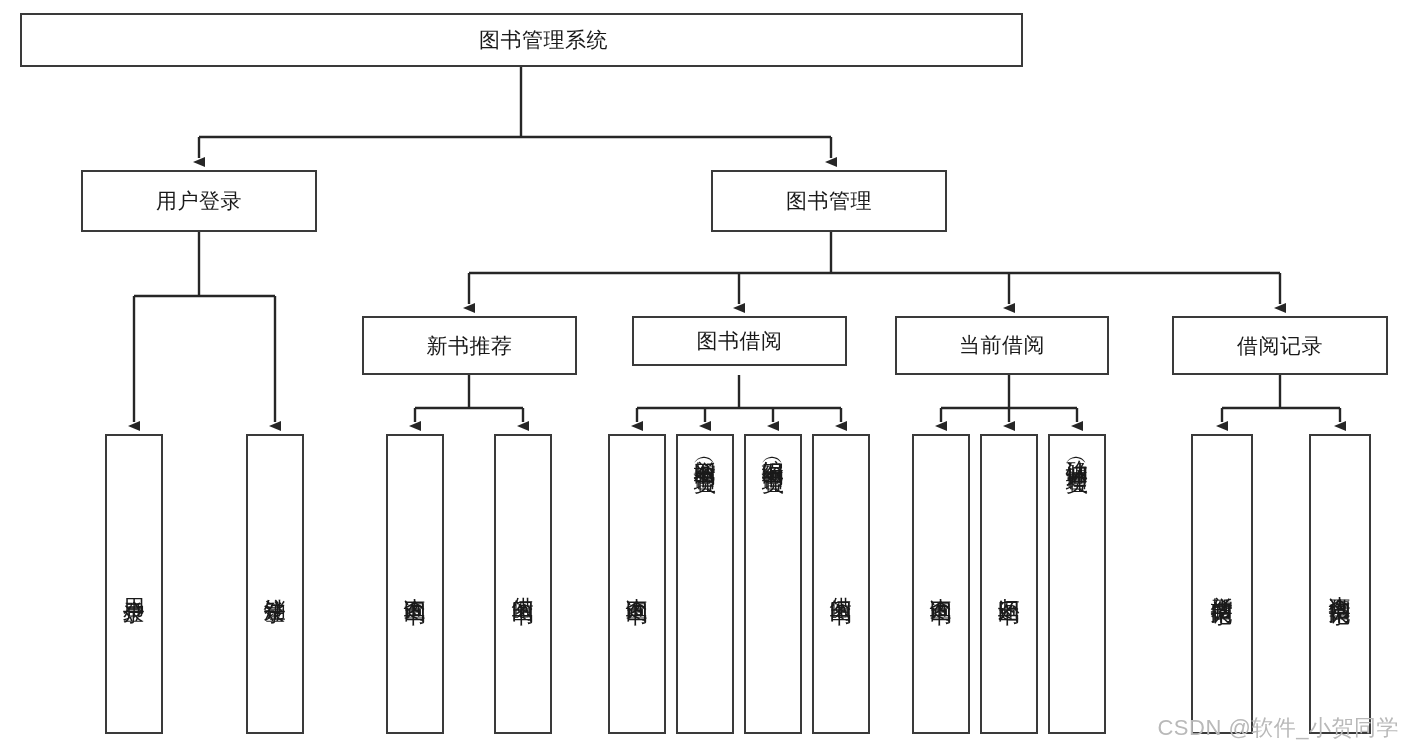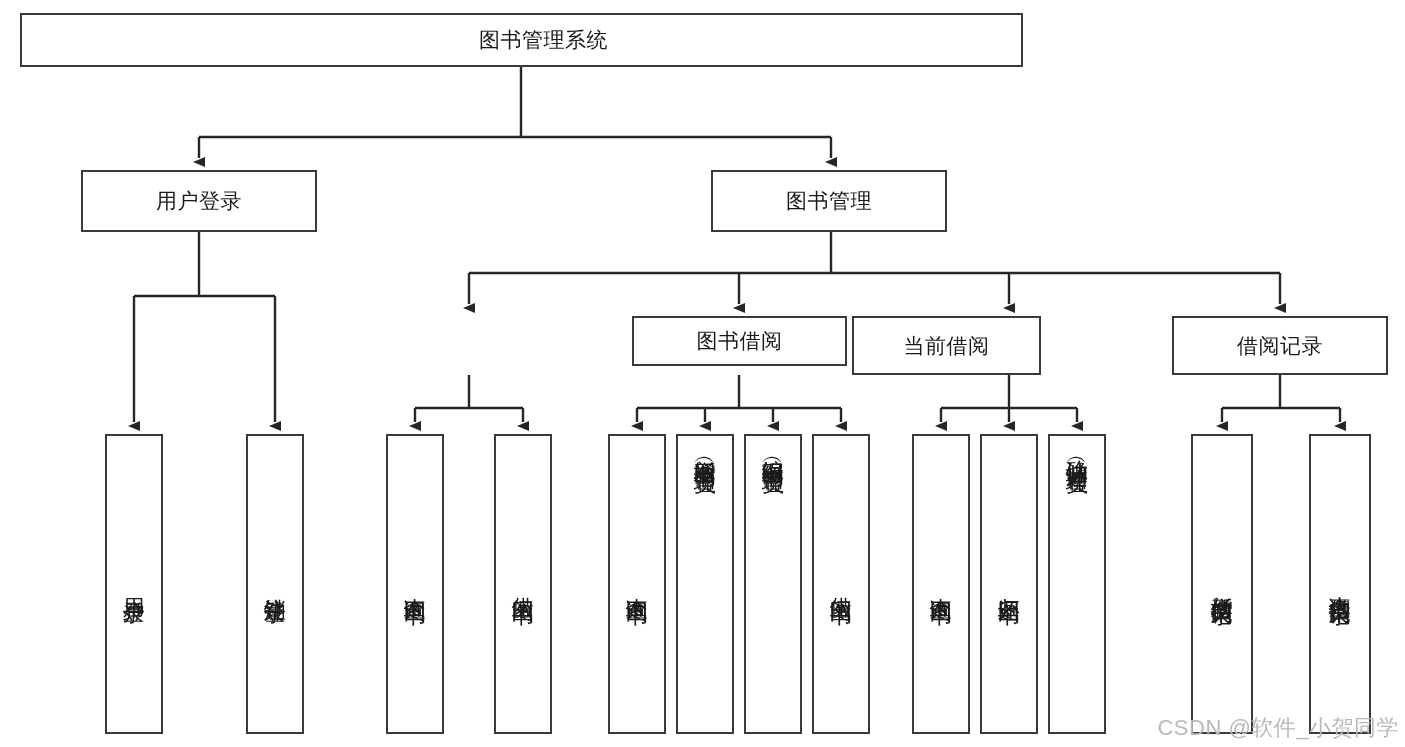--- a/index.html
+++ b/index.html
@@ -132,24 +132,27 @@
     <span class="label">图书管理系统</span>
   </div>
 
   <div class="node horiz" style="left:81px; top:170px; width:236px; height:62px;">
     <span class="label">用户登录</span>
   </div>
   <div class="node horiz" style="left:711px; top:170px; width:236px; height:62px;">
     <span class="label">图书管理</span>
   </div>
 
+  <div class="node horiz" style="left:362px; top:316px; width:215px; height:59px;">
+    <span class="label">新书推荐</span>
+  </div>
   <div class="node horiz" style="left:632px; top:316px; width:215px; height:50px;">
     <span class="label">图书借阅</span>
   </div>
-  <div class="node horiz" style="left:852px; top:316px; width:189px; height:59px;">
+  <div class="node horiz" style="left:895px; top:316px; width:214px; height:59px;font-family:Liberation Serif, serif;">
     <span class="label">当前借阅</span>
   </div>
   <div class="node horiz" style="left:1172px; top:316px; width:216px; height:59px;">
     <span class="label">借阅记录</span>
   </div>
 
   <div class="node vert mid" style="left:105px; top:434px; width:58px; height:300px;">
     <span class="label">用户登录</span>
   </div>
   <div class="node vert mid" style="left:246px; top:434px; width:58px; height:300px;">

